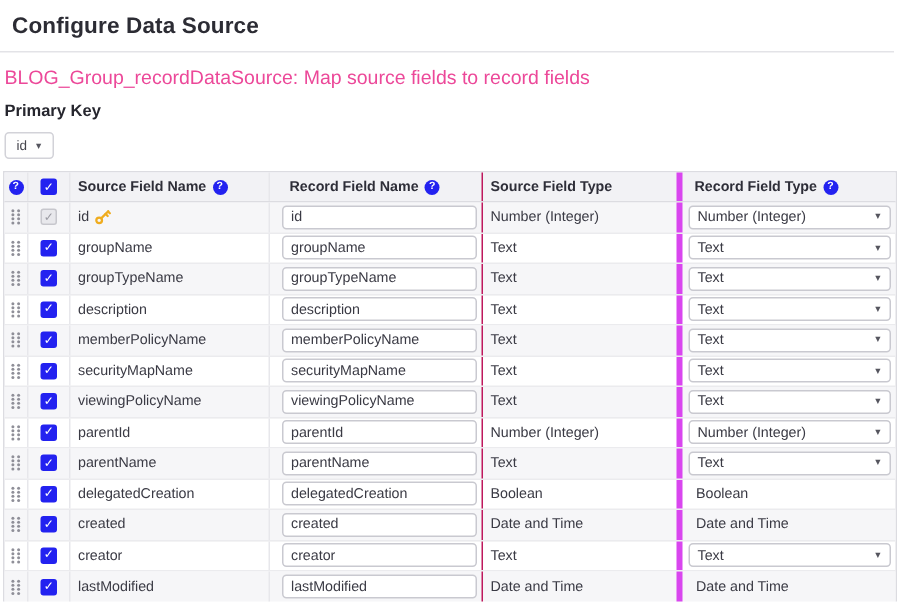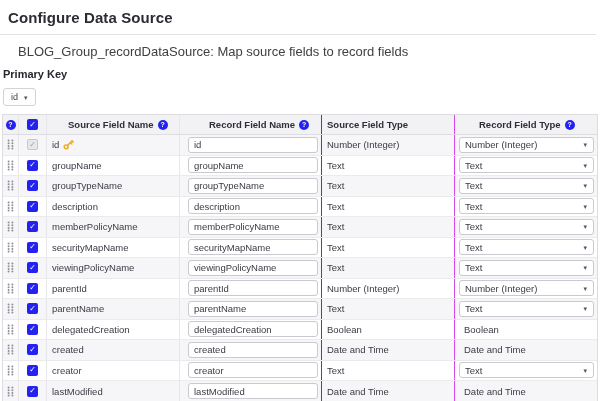--- a/index.html
+++ b/index.html
@@ -10,21 +10,21 @@
   }
   .page { width:596px; height:401px; position:relative; }
 
   .page-title {
     font-size:15px; font-weight:700; color:#2c2c34;
     padding:9px 0 0 8px; letter-spacing:.1px;
   }
   .title-divider { border-bottom:1px solid #e3e3e7; margin-top:8px; }
 
   .mapping-heading {
-    font-size:13px; color:#404040; margin:9px 0 0 18px; font-weight:400;
+    font-size:13px; color:#ec4899; margin:9px 0 0 3px; font-weight:400;
   }
   .pk-label { font-size:11px; font-weight:700; color:#26262e; margin:9px 0 4px 3px; }
   .pk-dropdown {
     display:inline-flex; align-items:center; gap:6px; cursor:pointer;
     margin:4px 0 0 3px; height:18px; padding:0 7px;
     border:1px solid #d2d2d8; border-radius:3px; background:#fefefe;
     font-size:9px; color:#44444c;
   }
   .caret { font-size:7px; color:#55555e; line-height:1; }
 
@@ -37,26 +37,26 @@
   .t-row { display:grid; grid-template-columns:16px 28px 133px 142px 133px 142px; align-items:center; height:20.5px; }
   .t-head { background:#f2f2f5; border-bottom:1px solid #dcdce1; height:20px; font-weight:700; color:#2e2e38; }
   .t-body .t-row { border-bottom:1px solid #ebebee; }
   .t-body .t-row:last-child { border-bottom:none; }
   .t-body .t-row.striped { background:#f6f6f8; }
   .cell { height:100%; display:flex; align-items:center; overflow:hidden; white-space:nowrap; }
   .cell.c1 { justify-content:center; border-right:1px solid #e7e7eb; }
   .cell.c2 { justify-content:center; border-right:1px solid #e7e7eb; }
   .cell.c3 { padding-left:5px; border-right:1px solid #e7e7eb; gap:4px; }
   .cell.c4 { padding:0 3px 0 8px; border-right:1px solid #be185d; }
-  .cell.c5 { padding-left:5px; border-right:1px solid #d946ef; }
+  .cell.c5 { padding-left:5px; border-right:4px solid #d946ef; }
   .cell.c6 { padding:0 3px 0 4px; }
   .t-head .cell.c3 { padding-left:5px; }
   .t-head .cell.c4 { padding-left:13px; }
   .t-head .cell.c6 { padding-left:8px;text-align:right; }
-  .head-label { display:inline-flex; align-items:center; gap:4px;margin-left:16px; }
+  .head-label { display:inline-flex; align-items:center; gap:4px; }
 
   .help-icon {
     width:10px; height:10px; border-radius:50%; background:#2322f0; color:#fff;
     font-size:7px; font-weight:700; display:inline-flex; align-items:center;
     justify-content:center; cursor:pointer; flex:0 0 auto; line-height:1;
   }
   .checkbox {
     width:11px; height:11px; border-radius:2px; background:#2322f0;
     display:flex; align-items:center; justify-content:center;
     color:#fff; font-size:8px; font-weight:700; cursor:pointer; line-height:1;

